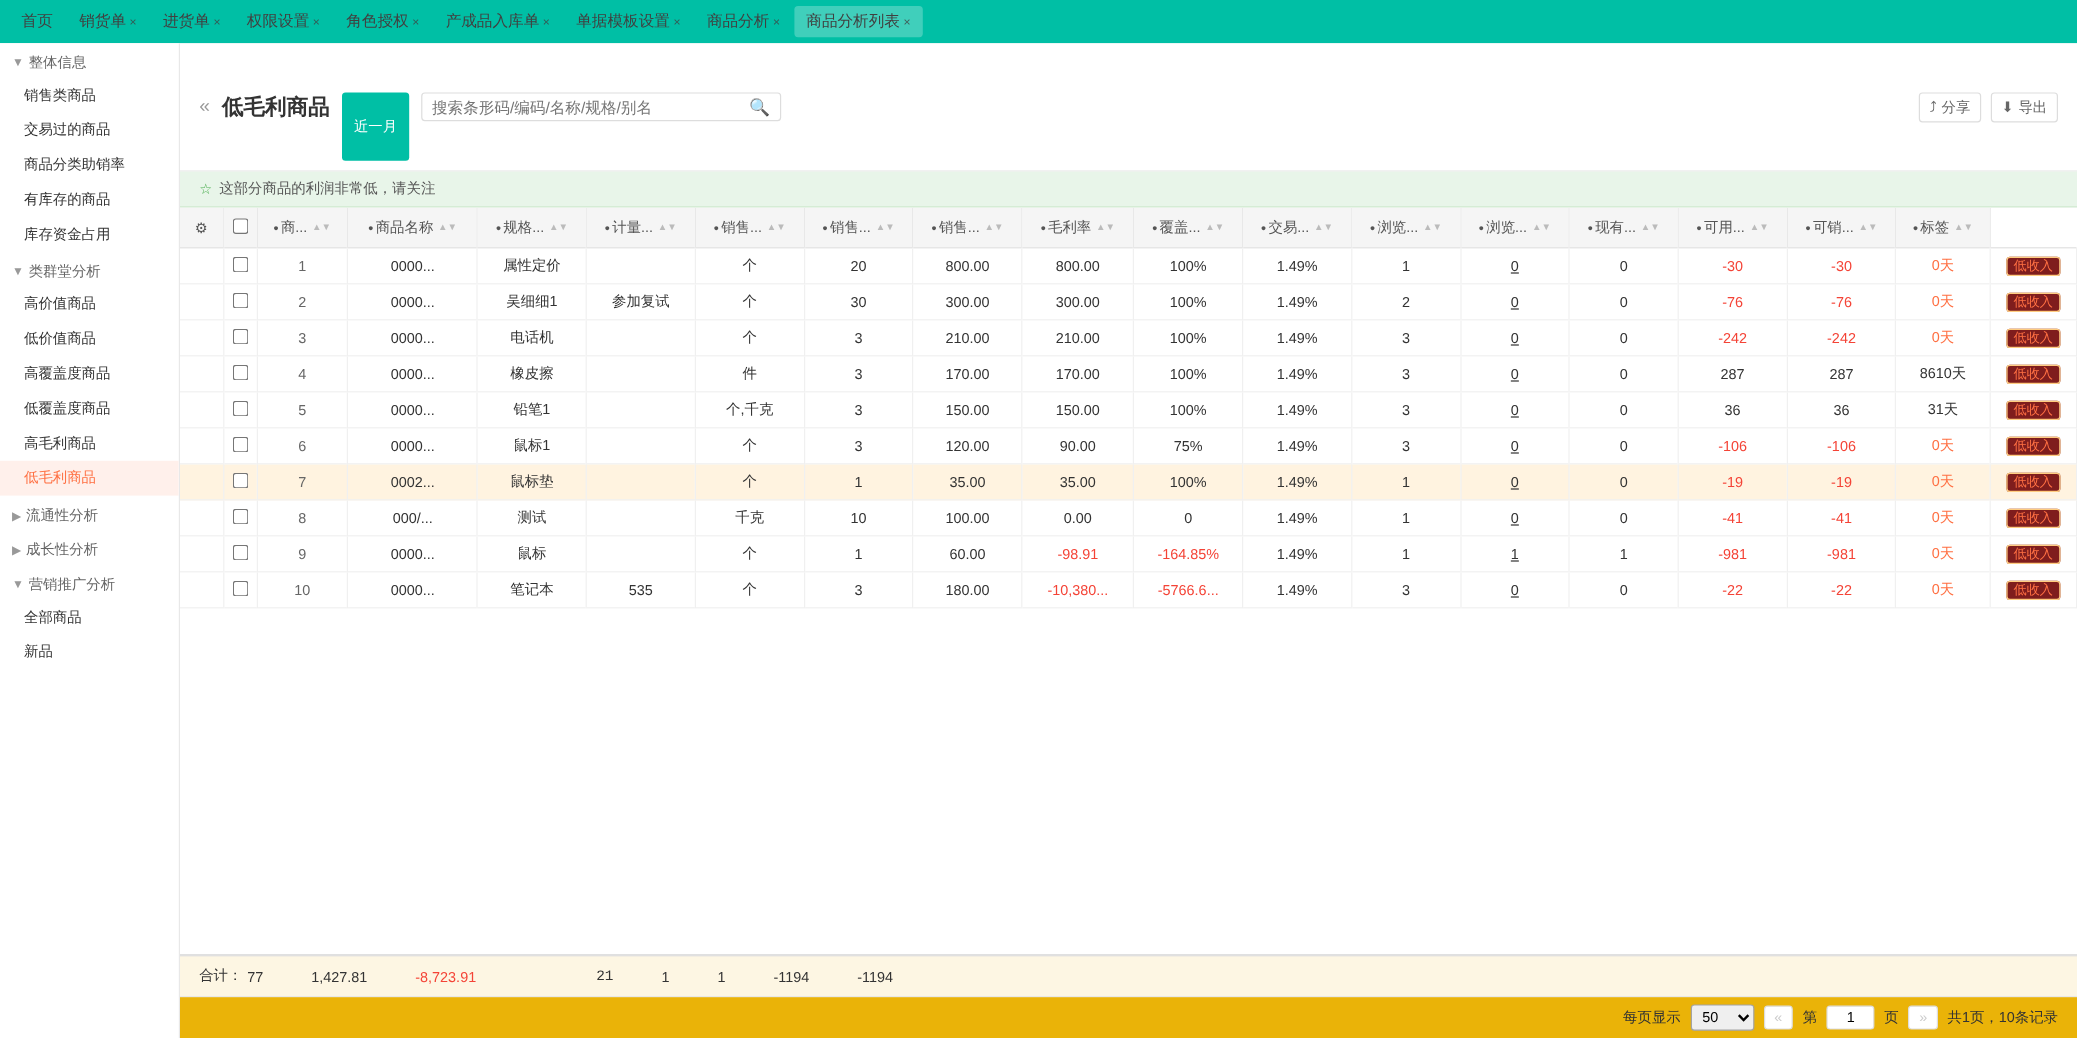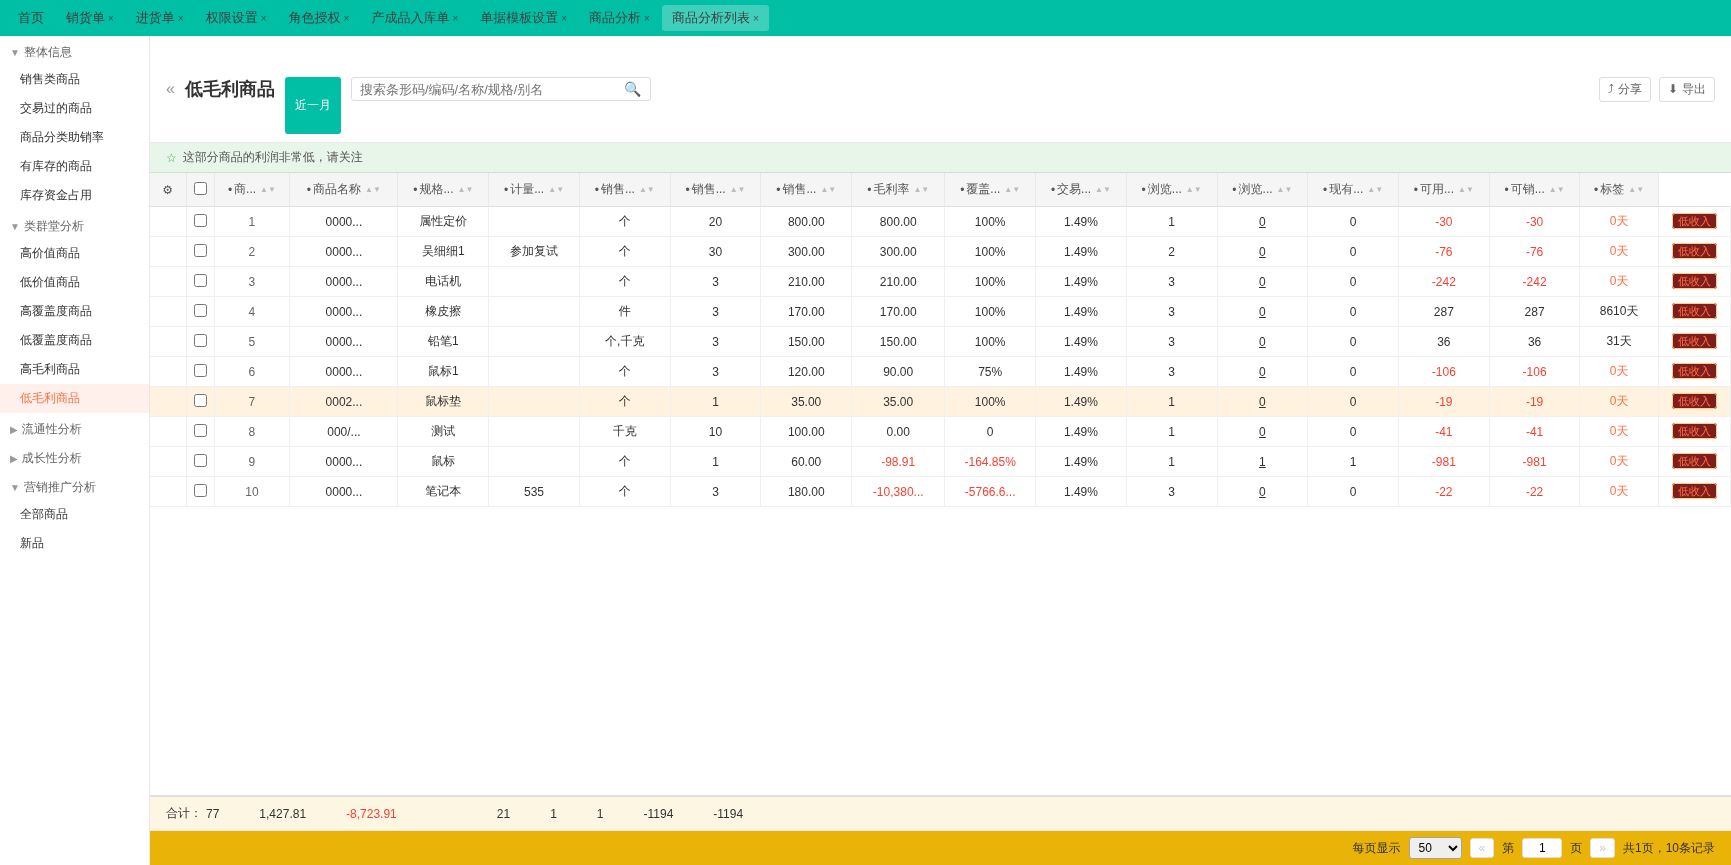--- a/index.html
+++ b/index.html
@@ -691,21 +691,21 @@
           </tbody>
       </table>
     </div>
 
     <div class="table-footer">
       <span class="footer-label">合计：</span>
       <div style="display:flex; gap:40px; flex:1; align-items:center;">
         <span>77</span>
         <span>1,427.81</span>
         <span class="red-text">-8,723.91</span>
-        <span style="margin-left:60px;">21</span>
+        <span style="margin-left:60px;font-family:Liberation Mono, monospace;">21</span>
         <span>1</span>
         <span>1</span>
         <span>-1194</span>
         <span>-1194</span>
       </div>
     </div>
 
     <div class="pagination-bar">
       <span>每页显示</span>
       <select class="page-size-select">

